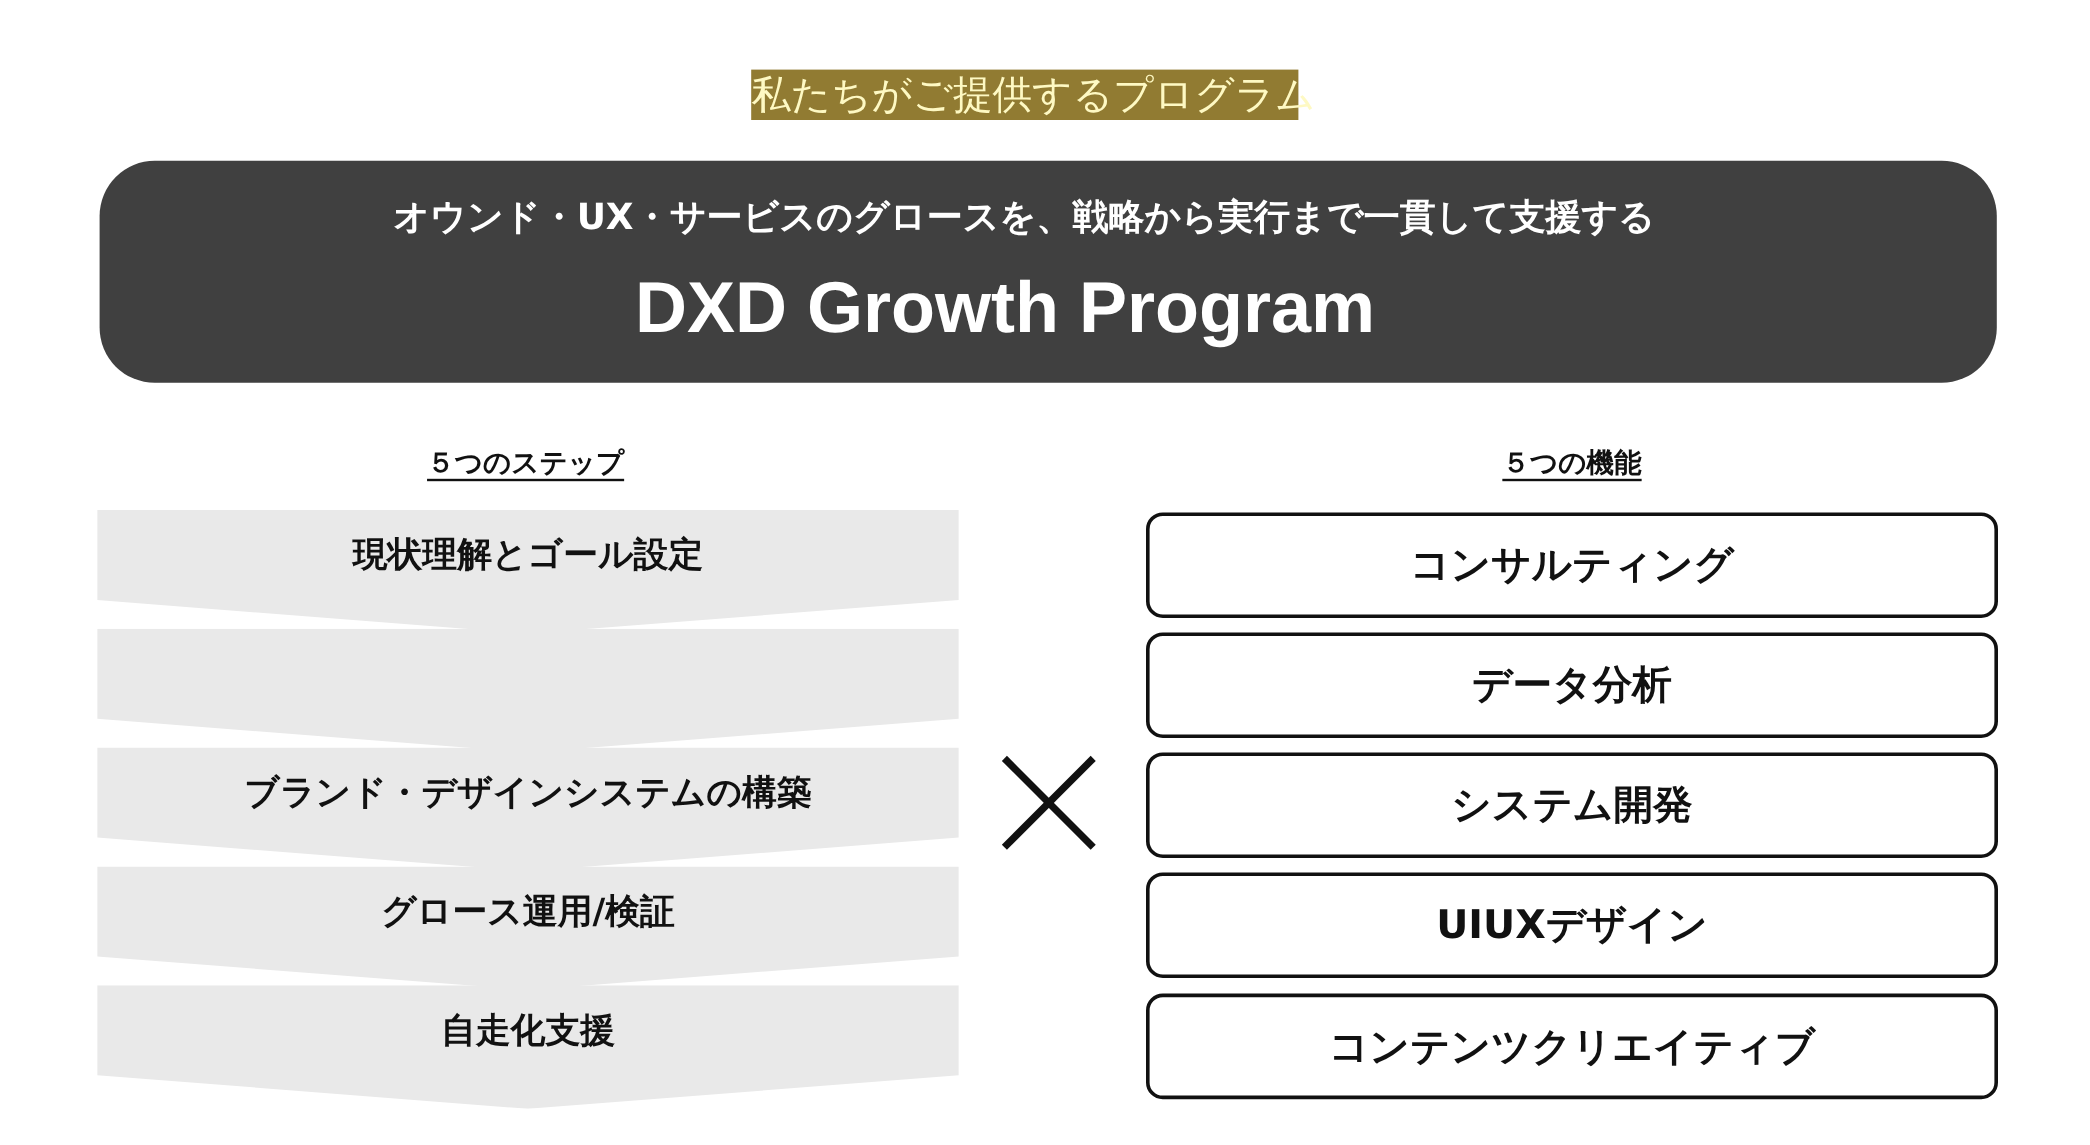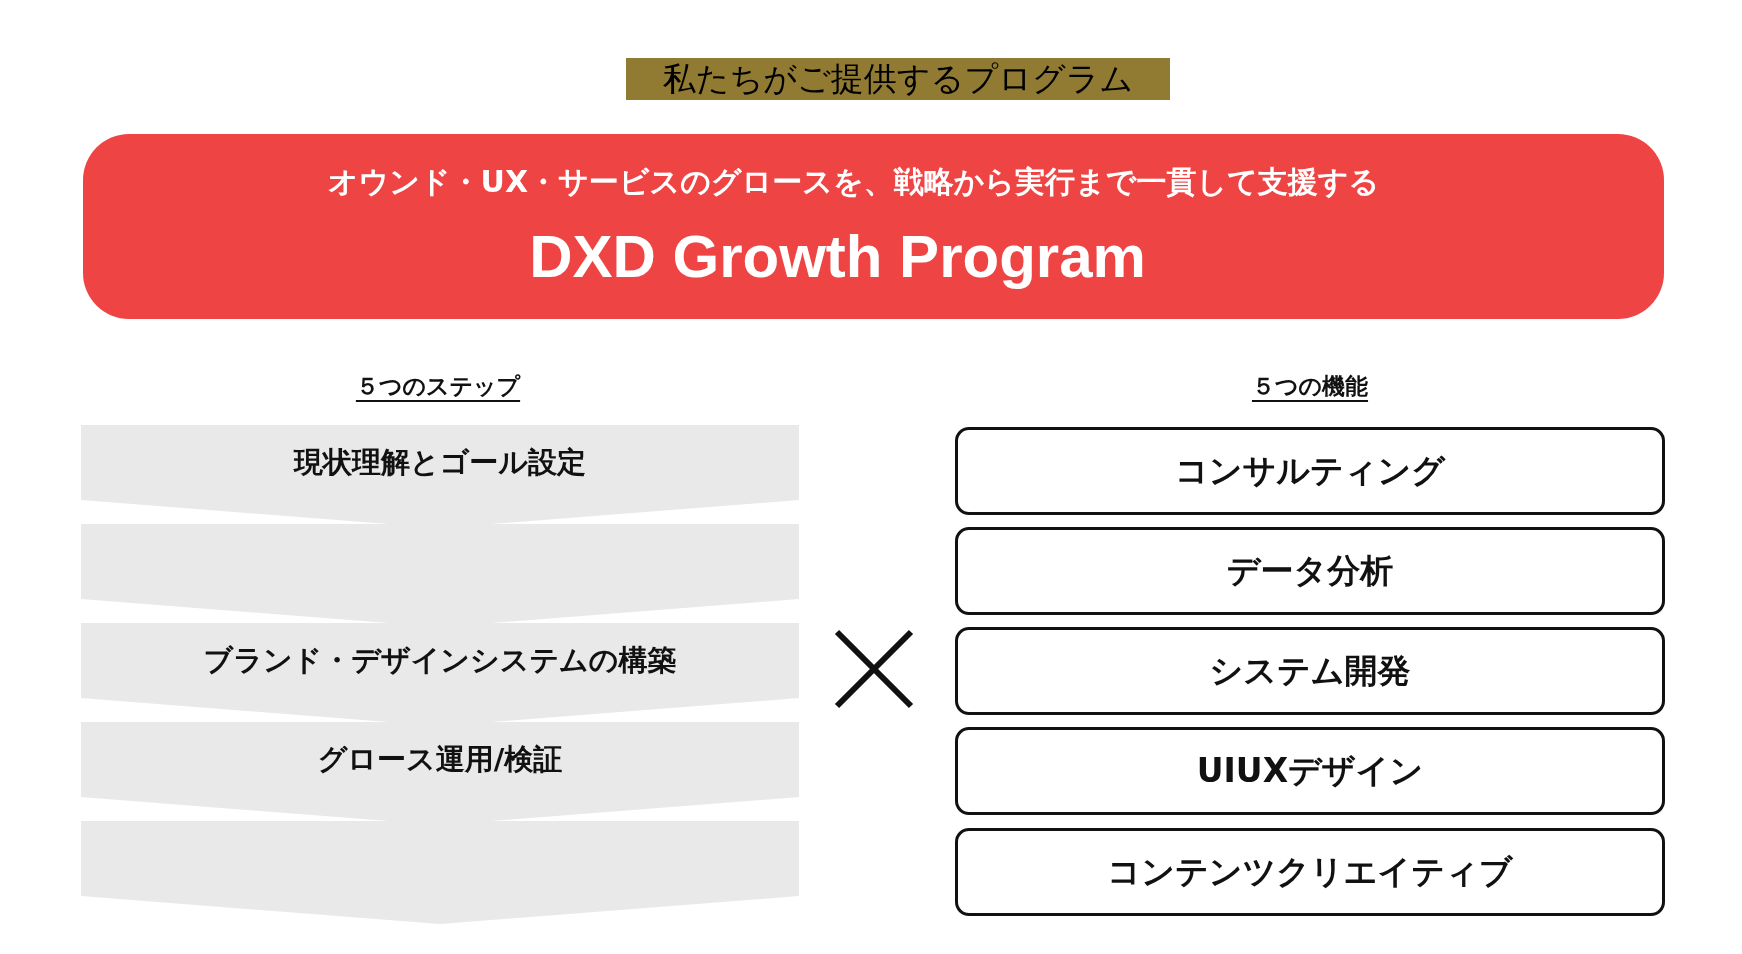--- a/index.html
+++ b/index.html
@@ -3,28 +3,28 @@
 <meta charset="utf-8">
 <style>
   html, body { margin: 0; padding: 0; }
   body {
     width: 1742px; height: 954px; position: relative; overflow: hidden;
     background: #ffffff;
     font-family: "DejaVu Sans", "Liberation Sans", sans-serif;
     color: #111111;
   }
   .label-tag {
-    position: absolute; left: 626px; top: 58px; width: 544px; height: 42px;
-    background: #917b32; color: #000000;
+    position: absolute; left: 626px; top: 58px; width: 456px; height: 42px;
+    background: #917b32; color: #fef9c3;
     font-size: 33px; line-height: 42px; text-align: center; white-space: nowrap;
     letter-spacing: 0px;
   }
   .banner {
     position: absolute; left: 83px; top: 134px; width: 1581px; height: 185px;
-    background: #ef4444; border-radius: 46px; color: #ffffff; text-align: center;
+    background: #404040; border-radius: 46px; color: #ffffff; text-align: center;
   }
   .banner-sub {
     position: absolute; left: 0; right: 40px; top: 28px;
     font-size: 30px; font-weight: bold; line-height: 40px; white-space: nowrap;
   }
   .banner-title {
     position: absolute; left: 0; right: 72px; top: 78px;
     font-family: "Liberation Sans", sans-serif;
     font-size: 60px; font-weight: bold; line-height: 90px; white-space: nowrap;
   }
@@ -87,20 +87,21 @@
 <div class="step" style="top:722px">
   <svg width="718" height="103">
       <polygon points="0,0 718,0 718,75 359,103 0,75" fill="#e9e9e9"></polygon>
     </svg>
   <div class="step-label">グロース運用/検証</div>
 </div>
 <div class="step" style="top:821px">
   <svg width="718" height="103">
       <polygon points="0,0 718,0 718,75 359,103 0,75" fill="#e9e9e9"></polygon>
     </svg>
+  <div class="step-label">自走化支援</div>
 </div>
 
 <svg style="position:absolute;left:81px;top:0" width="718" height="954">
   <polygon points="0,500 359,528 718,500 718,524 359,552 0,524" fill="#ffffff" opacity="0"></polygon>
 </svg>
 
 <svg class="times" viewBox="0 0 82 82">
   <line x1="4" y1="4" x2="78" y2="78" stroke="#111111" stroke-width="6"></line>
   <line x1="78" y1="4" x2="4" y2="78" stroke="#111111" stroke-width="6"></line>
 </svg>

